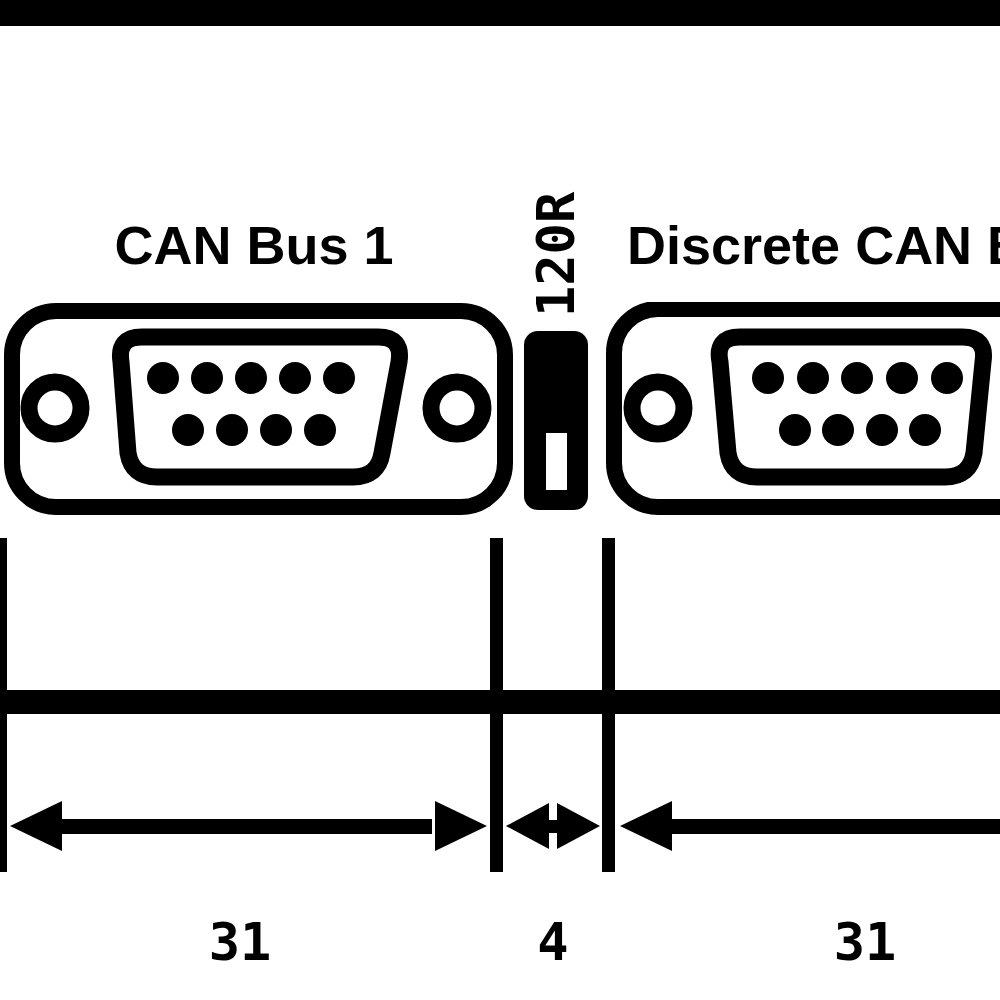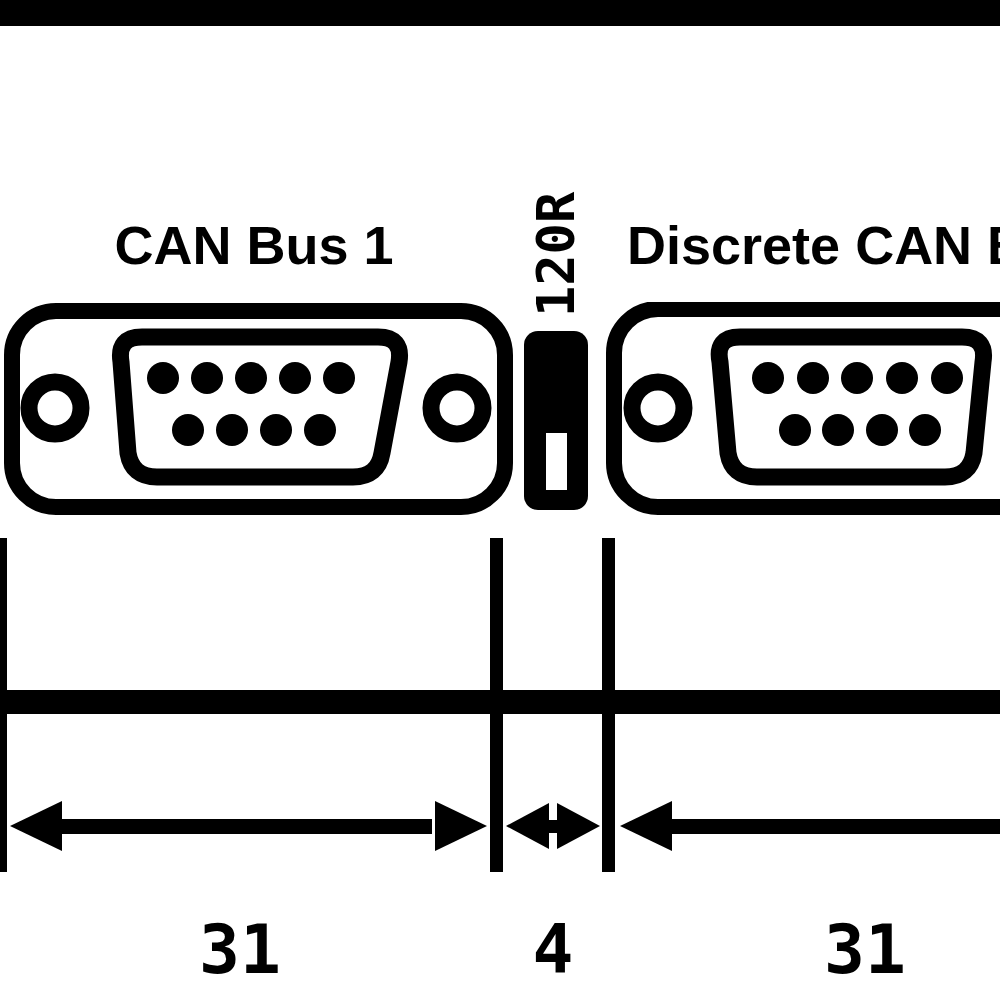--- a/index.html
+++ b/index.html
@@ -3,21 +3,21 @@
 <meta charset="utf-8">
 <style>
   html,body{margin:0;padding:0;background:#fff;}
   .stage{position:relative;width:1000px;height:1000px;overflow:hidden;
          background:var(--bg,#ffffff);color:var(--ink,#000000);
          font-family:"Liberation Sans",sans-serif;}
   .abs{position:absolute;}
   .bar{background:var(--ink,#000000);}
   .title{font-weight:bold;font-size:54px;line-height:1;white-space:nowrap;color:var(--ink,#000);}
   .title.centered{transform:translateX(-50%);}
-  .num{font-weight:bold;font-size:68px;line-height:1;white-space:nowrap;
+  .num{font-weight:bold;font-size:52px;line-height:1;white-space:nowrap;
        font-family:"DejaVu Sans Mono",monospace;transform:translateX(-50%);color:var(--ink,#000);}
   .r120{font-weight:bold;font-size:52px;line-height:1;white-space:nowrap;
         font-family:"DejaVu Sans Mono",monospace;color:var(--ink,#000);
         transform:rotate(-90deg);transform-origin:0 100%;}
   .switch{background:var(--ink,#000000);border-radius:14px;}
   .slider{background:var(--bg,#ffffff);}
   svg{display:block;}
 </style>
 </head>
 <body>

